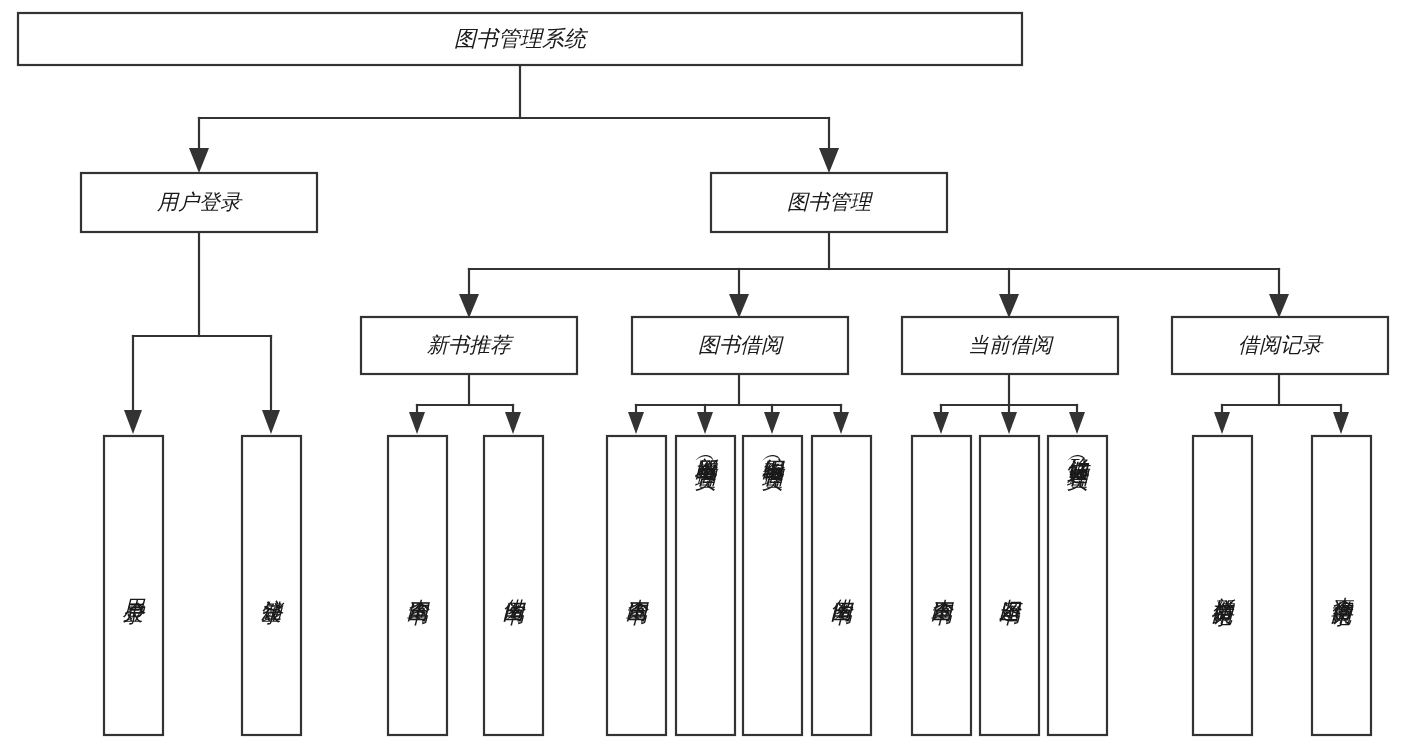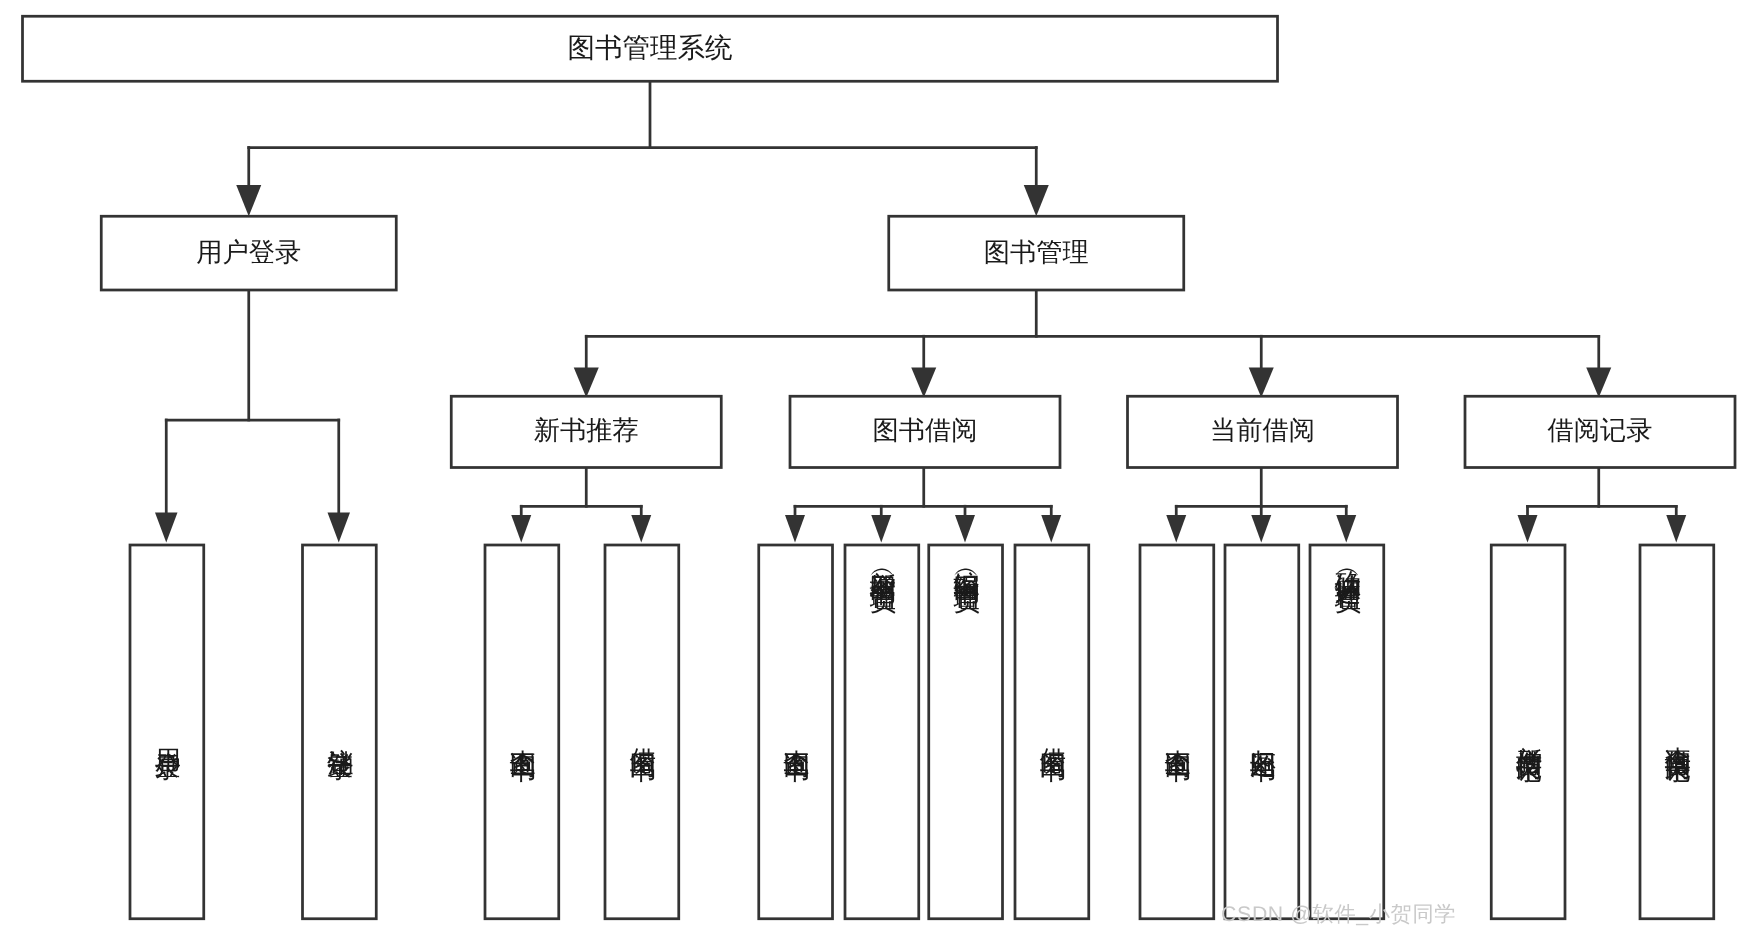--- a/index.html
+++ b/index.html
@@ -11,20 +11,21 @@
     width: 1405px;
     height: 747px;
     font-family: "Liberation Sans", "DejaVu Sans", sans-serif;
     overflow: hidden;
   }
   #diagram-root {
     position: relative;
     width: 1173px;
     height: 747px;
     background: #ffffff;
+    font-style: italic;
   }
   svg.flow {
     position: absolute;
     left: 0;
     top: 0;
     width: 1405px;
     height: 747px;
   }
   .node-box {
     fill: #ffffff;
@@ -253,15 +254,14 @@
     <span class="leaf-label">确认归还（管理员）</span>
   </div>
 
   <div class="leaf-label-wrap" style="left:1193px; top:436px; width:59px; height:299px;">
     <span class="leaf-label">新增借阅记录</span>
   </div>
   <div class="leaf-label-wrap" style="left:1312px; top:436px; width:59px; height:299px;">
     <span class="leaf-label">查询借阅记录</span>
   </div>
 
-  <div class="watermark">CSDN @软件_小贺同学</div>
 
 </div>
 
 </body></html>

